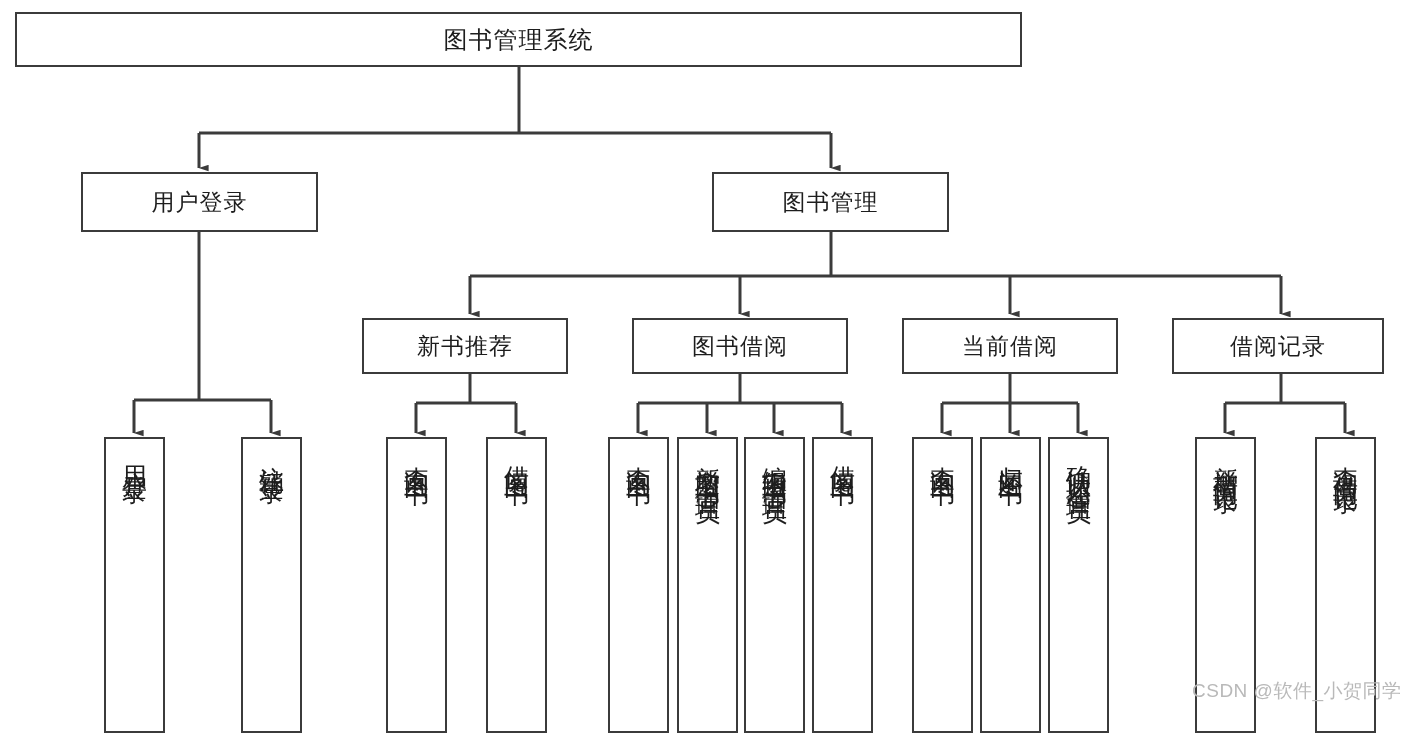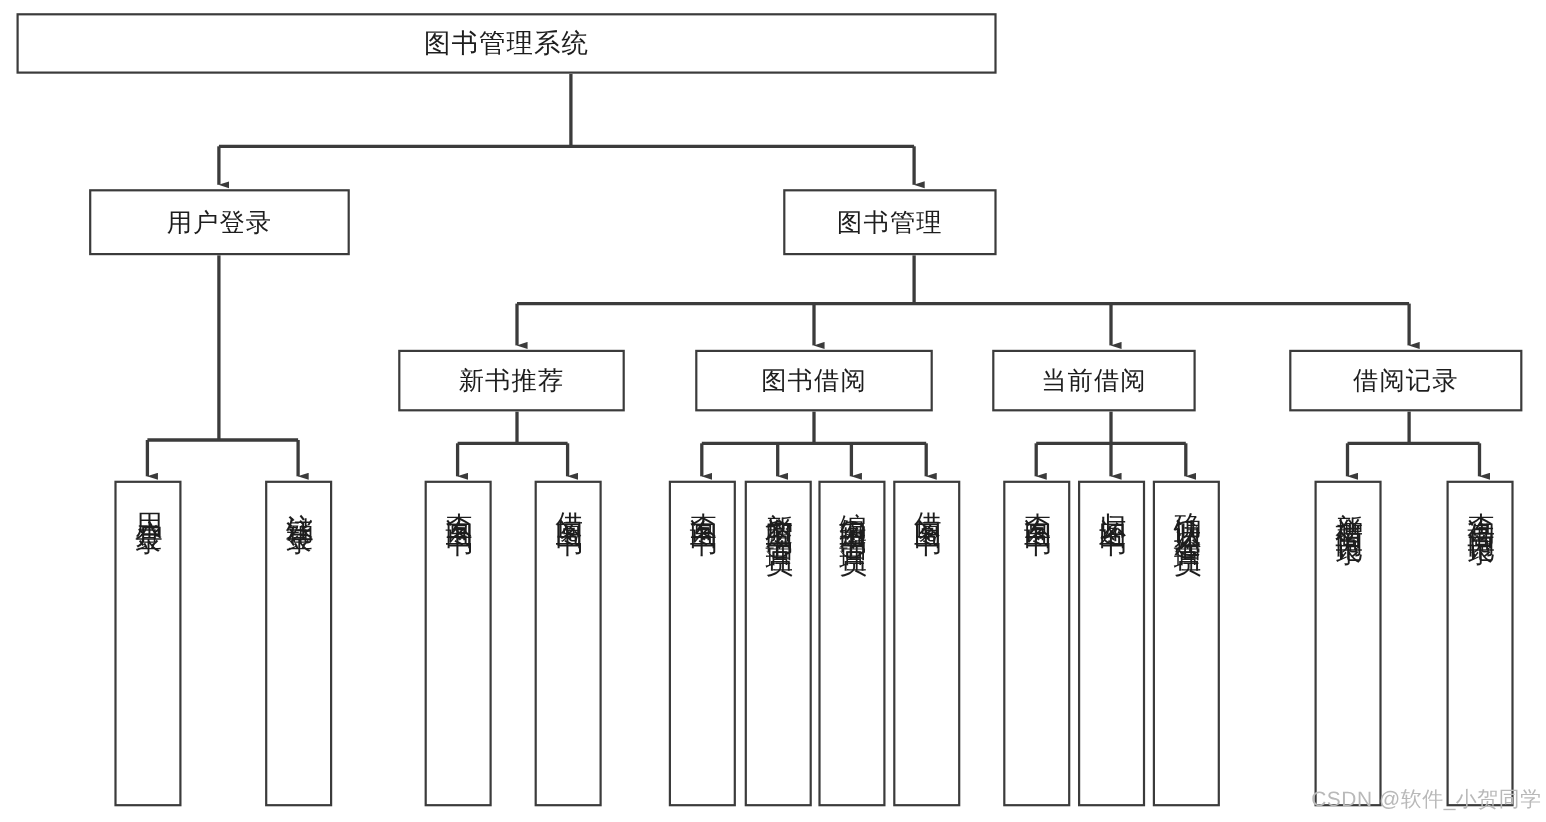--- a/index.html
+++ b/index.html
@@ -100,41 +100,41 @@
       <path d="M 1010 403 L 1010 433" marker-end="url(#arrow)"></path>
       <path d="M 1078 403 L 1078 433" marker-end="url(#arrow)"></path>
 
       <path d="M 1281 374 L 1281 403"></path>
       <path d="M 1225 403 L 1345 403"></path>
       <path d="M 1225 403 L 1225 433" marker-end="url(#arrow)"></path>
       <path d="M 1345 403 L 1345 433" marker-end="url(#arrow)"></path>
     </g>
   </svg>
 
-  <div class="node h-node root" style="left:15px;top:12px;width:891px;height:55px;">
+  <div class="node h-node root" style="left:15px;top:12px;width:1007px;height:55px;">
     <span class="lbl">图书管理系统</span>
   </div>
 
   <div class="node h-node" style="left:81px;top:172px;width:237px;height:60px;">
     <span class="lbl">用户登录</span>
   </div>
 
-  <div class="node h-node" style="left:712px;top:172px;width:194px;height:60px;">
+  <div class="node h-node" style="left:712px;top:172px;width:237px;height:60px;">
     <span class="lbl">图书管理</span>
   </div>
 
   <div class="node h-node" style="left:362px;top:318px;width:206px;height:56px;">
     <span class="lbl">新书推荐</span>
   </div>
 
   <div class="node h-node" style="left:632px;top:318px;width:216px;height:56px;">
     <span class="lbl">图书借阅</span>
   </div>
 
-  <div class="node h-node" style="left:902px;top:318px;width:185px;height:56px;">
+  <div class="node h-node" style="left:902px;top:318px;width:216px;height:56px;">
     <span class="lbl">当前借阅</span>
   </div>
 
   <div class="node h-node" style="left:1172px;top:318px;width:212px;height:56px;">
     <span class="lbl">借阅记录</span>
   </div>
 
   <div class="node v-node" style="left:104px;top:437px;width:61px;height:296px;">
     <span class="lbl">用户登录</span>
   </div>
@@ -172,15 +172,15 @@
     <span class="lbl">确认归还（管理员）</span>
   </div>
 
   <div class="node v-node" style="left:1195px;top:437px;width:61px;height:296px;">
     <span class="lbl">新增借阅记录</span>
   </div>
   <div class="node v-node" style="left:1315px;top:437px;width:61px;height:296px;">
     <span class="lbl">查询借阅记录</span>
   </div>
 
-  <div class="watermark" style="left:1192px;top:714px;">CSDN @软件_小贺同学</div>
+  <div class="watermark" style="left:1192px;top:678px;">CSDN @软件_小贺同学</div>
 
 </div>
 
 </body></html>

